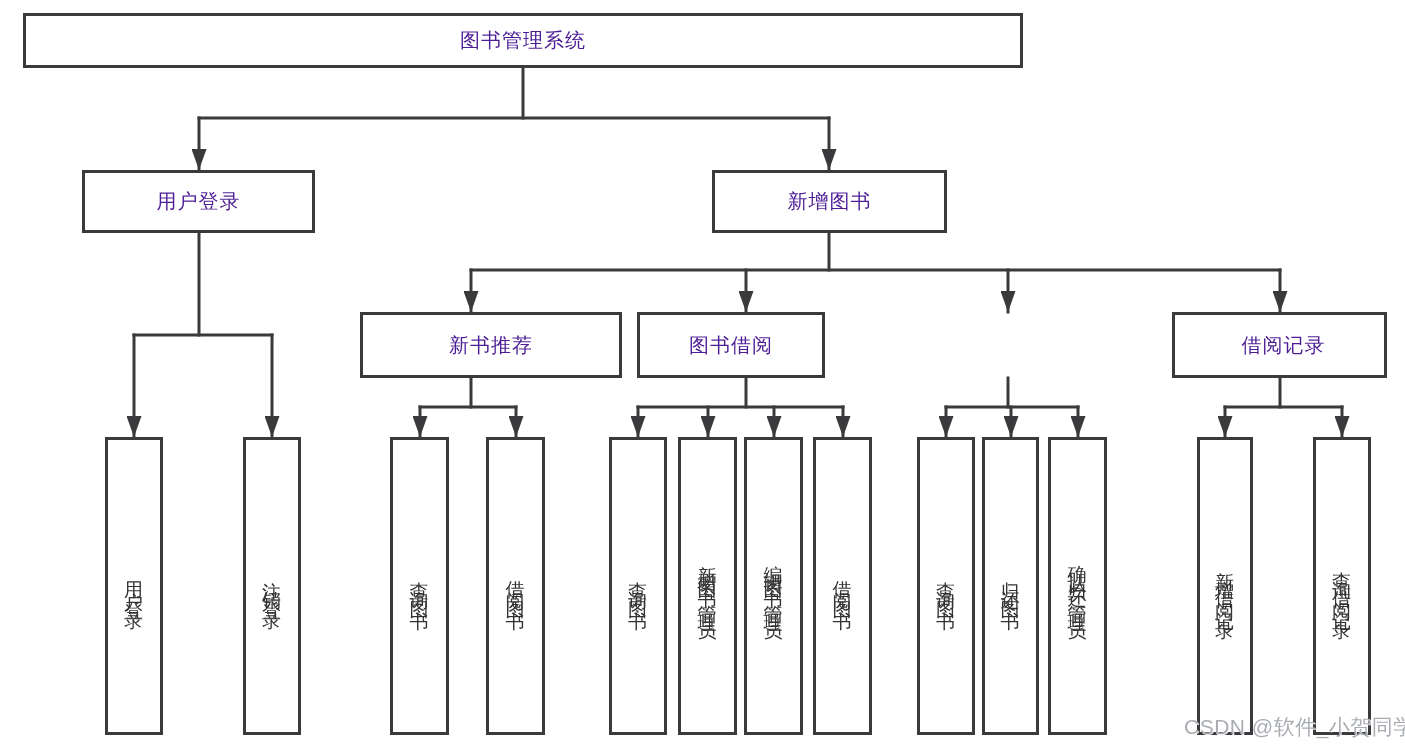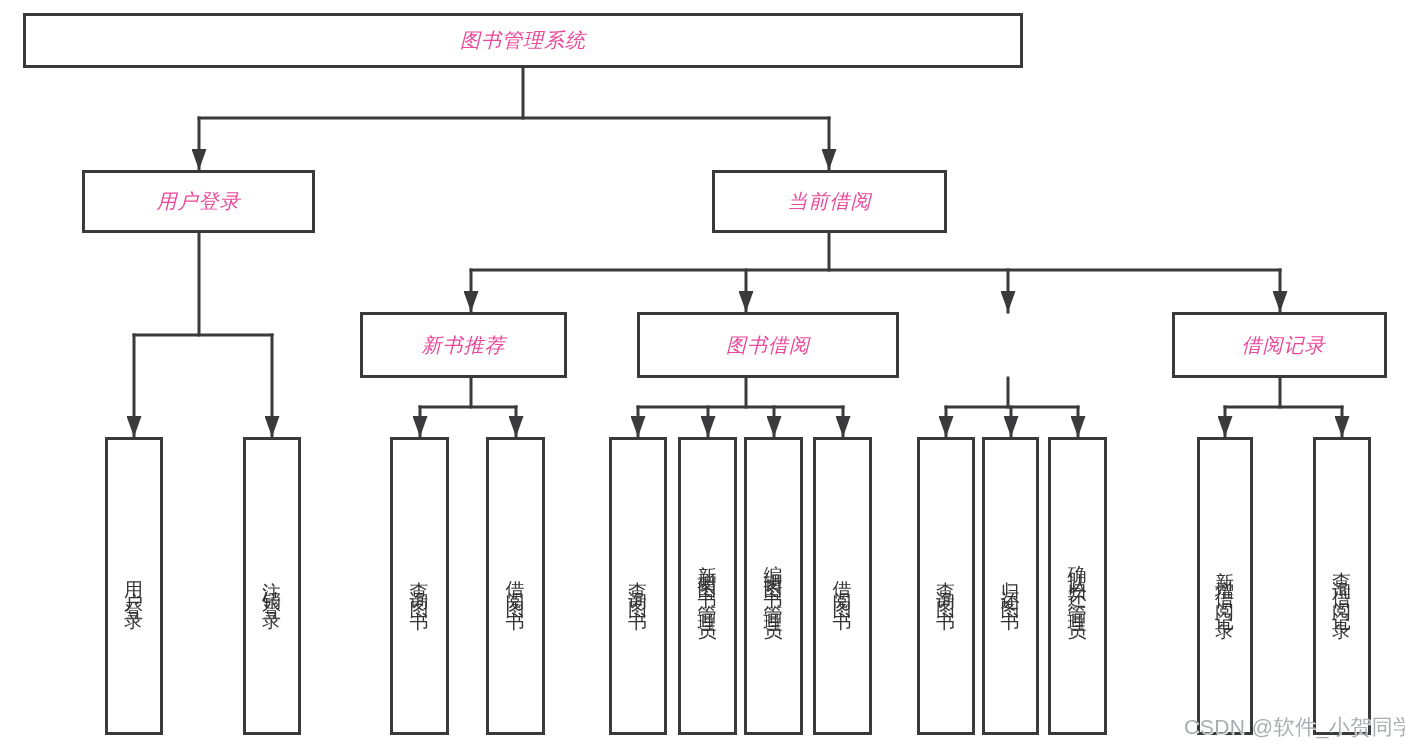--- a/index.html
+++ b/index.html
@@ -22,25 +22,24 @@
     height: 747px;
   }
   .node {
     position: absolute;
     box-sizing: border-box;
     border: 3px solid #3a3a3c;
     background: #ffffff;
     display: flex;
     align-items: center;
     justify-content: center;
-    color: #ec4899;
+    color: #4c1d95;
     font-size: 20px;
     letter-spacing: 1px;
     white-space: nowrap;
-    font-style: italic;
   }
   .vnode {
     position: absolute;
     box-sizing: border-box;
     border: 3px solid #3a3a3c;
     background: #ffffff;
     display: flex;
     align-items: center;
     justify-content: center;
     color: #333333;
@@ -113,24 +112,24 @@
       <line x1="1280" y1="378" x2="1280" y2="407"></line>
       <line x1="1225" y1="407" x2="1342" y2="407"></line>
       <line x1="1225" y1="407" x2="1225" y2="437" marker-end="url(#arrow)"></line>
       <line x1="1342" y1="407" x2="1342" y2="437" marker-end="url(#arrow)"></line>
     </g>
   </svg>
 
   <div class="node" style="left:23px; top:13px; width:1000px; height:55px;">图书管理系统</div>
 
   <div class="node" style="left:82px; top:170px; width:233px; height:63px;">用户登录</div>
-  <div class="node" style="left:712px; top:170px; width:235px; height:63px;">当前借阅</div>
+  <div class="node" style="left:712px; top:170px; width:235px; height:63px;">新增图书</div>
 
-  <div class="node" style="left:360px; top:312px; width:207px; height:66px;">新书推荐</div>
-  <div class="node" style="left:637px; top:312px; width:262px; height:66px;">图书借阅</div>
+  <div class="node" style="left:360px; top:312px; width:262px; height:66px;">新书推荐</div>
+  <div class="node" style="left:637px; top:312px; width:188px; height:66px;">图书借阅</div>
   <div class="node" style="left:1172px; top:312px; width:215px; height:66px;padding-left:8px;">借阅记录</div>
 
   <div class="vnode" style="left:105px; top:437px; width:58px; height:298px;">用户登录</div>
   <div class="vnode" style="left:243px; top:437px; width:58px; height:298px;">注销登录</div>
 
   <div class="vnode" style="left:390px; top:437px; width:59px; height:298px;">查询图书</div>
   <div class="vnode" style="left:486px; top:437px; width:59px; height:298px;">借阅图书</div>
 
   <div class="vnode" style="left:609px; top:437px; width:58px; height:298px;">查询图书</div>
   <div class="vnode tight" style="left:678px; top:437px; width:59px; height:298px;">新增图书（管理员）</div>

